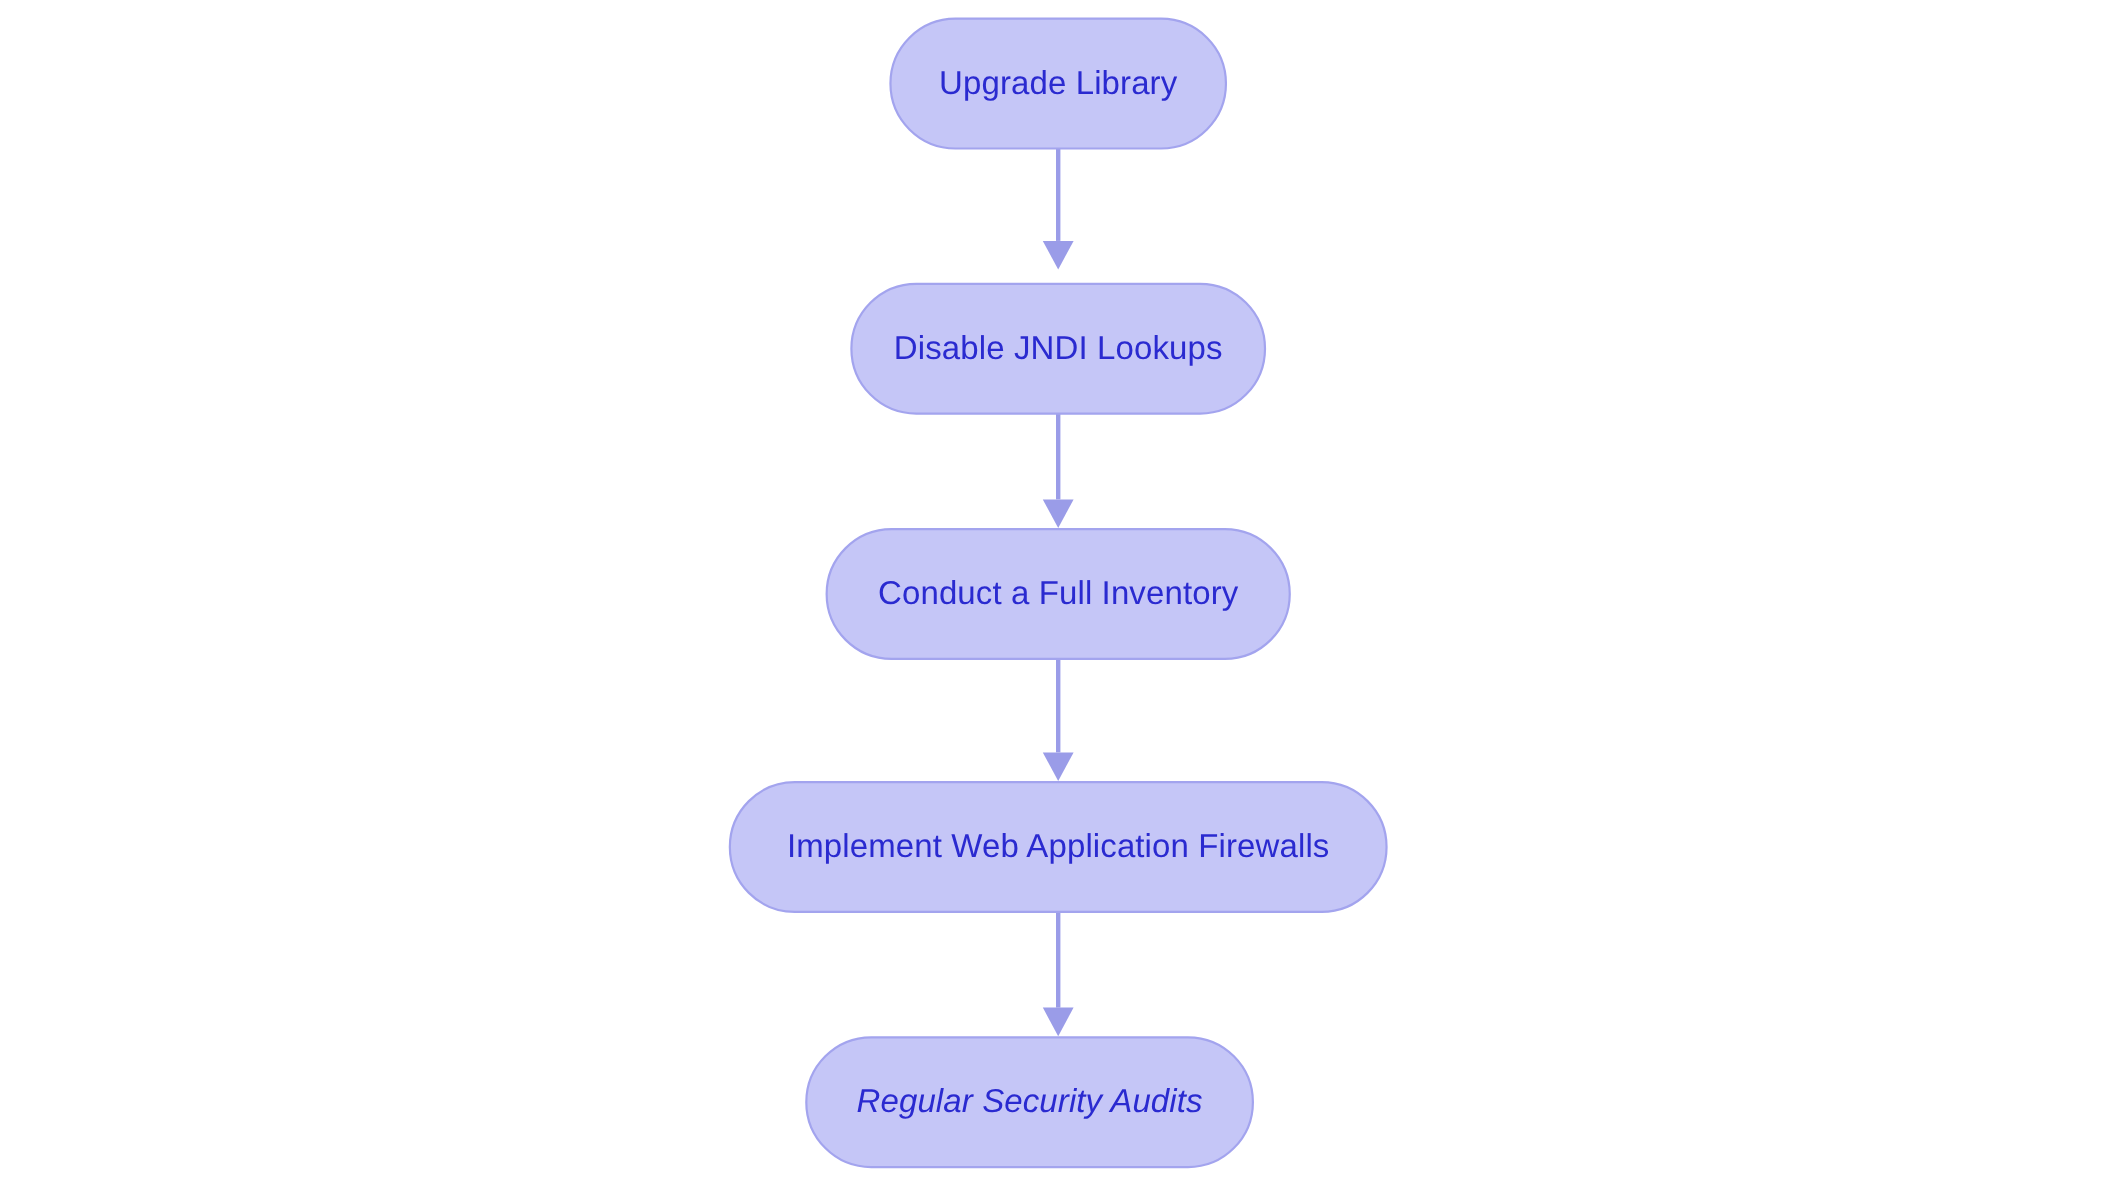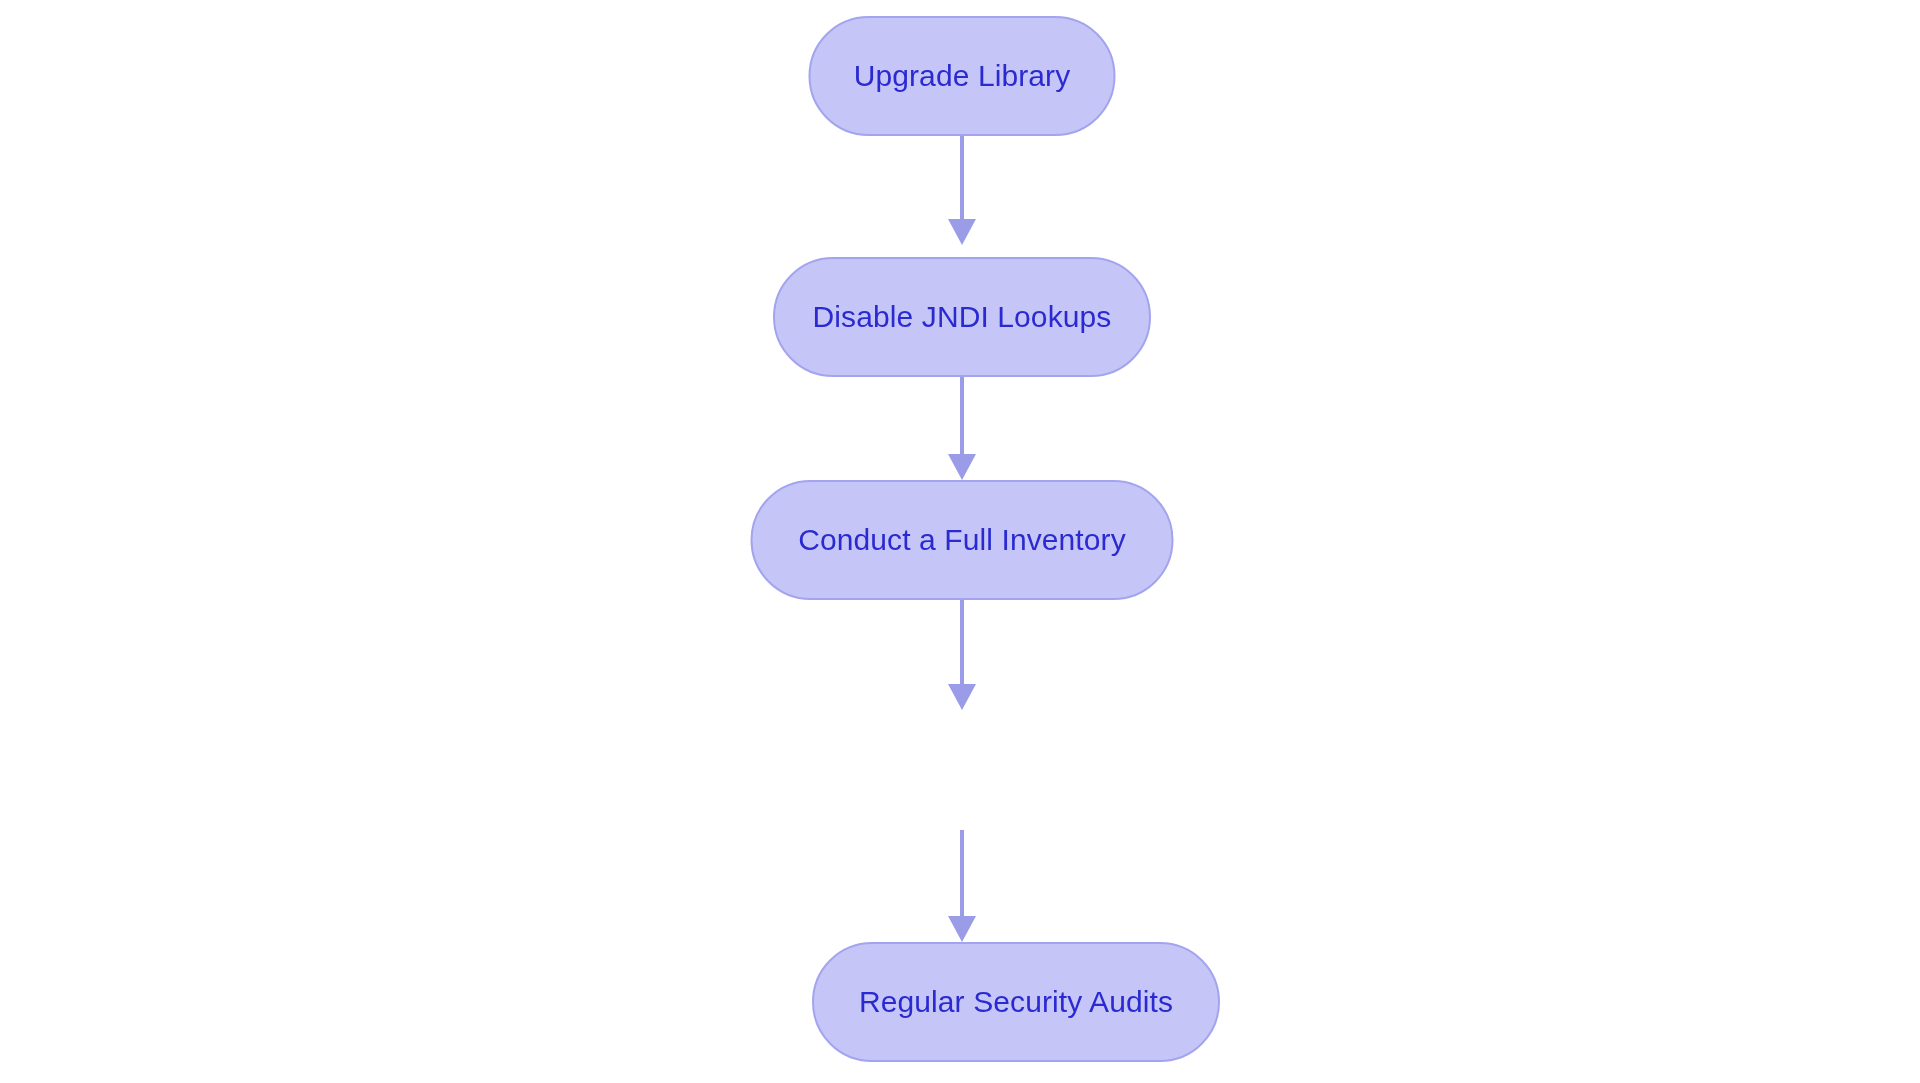--- a/index.html
+++ b/index.html
@@ -44,21 +44,21 @@
     line-height: 1;
     letter-spacing: 0.1px;
     white-space: nowrap;
     user-select: none;
   }
 
   .node-1 { left: 962px; top: 0;  width: 307px; margin-top: 16px; }
   .node-2 { left: 962px; top: 245px; width: 378px; margin-top: 12px; }
   .node-3 { left: 962px; top: 480px; width: 423px; }
   .node-4 { left: 962px; top: 710px; width: 599px; }
-  .node-5 { left: 1016px; top: 942px; width: 408px; }
+  .node-5 { left: 936px; top: 942px; width: 408px; font-style: italic; }
 
   
   .connector {
     position: absolute;
     left: 962px;
     transform: translateX(-50%);
     width: 30px;
     z-index: 1;
   }
   .connector .stem {
@@ -115,20 +115,23 @@
 
   <div class="node node-3">
     <span class="node-label">Conduct a Full Inventory</span>
   </div>
 
   <div class="connector conn-3">
     <div class="stem"></div>
     <div class="head"></div>
   </div>
 
+  <div class="node node-4">
+    <span class="node-label">Implement Web Application Firewalls</span>
+  </div>
 
   <div class="connector conn-4">
     <div class="stem"></div>
     <div class="head"></div>
   </div>
 
   <div class="node node-5">
     <span class="node-label">Regular Security Audits</span>
   </div>
 

